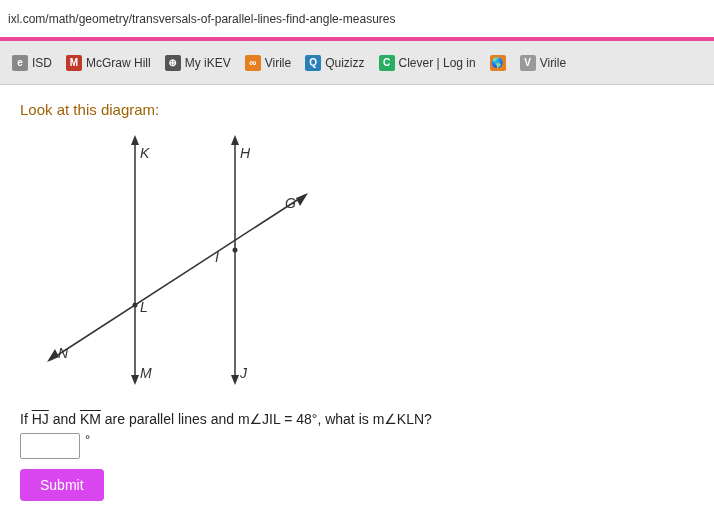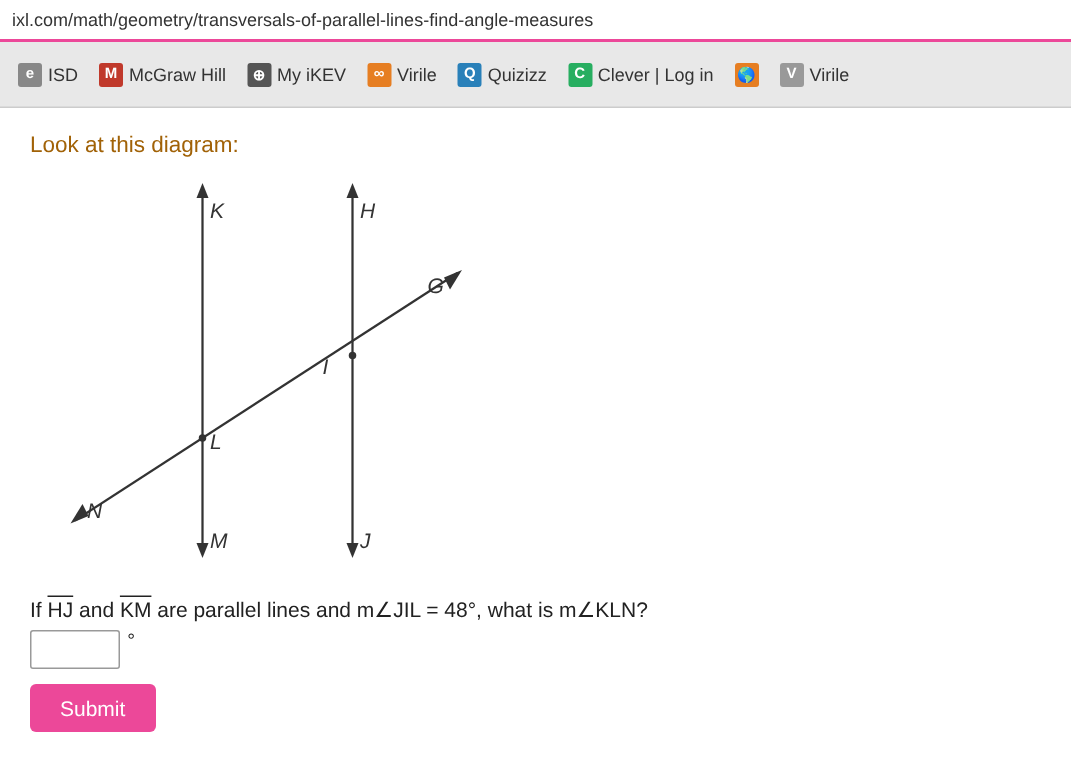--- a/index.html
+++ b/index.html
@@ -1,25 +1,25 @@
 <!DOCTYPE html>
 <html><head>
   <meta charset="utf-8">
   <style>
     * { box-sizing: border-box; margin: 0; padding: 0; }
     body { font-family: Arial, sans-serif; font-size: 14px; background: #f1f1f1; width: 714px; height: 518px; overflow: hidden; }
 
     
     .address-bar {
       background: #fff;
-      border-bottom: 2px solid #ec4899;
+      border-bottom: 4px solid #ec4899;
       padding: 4px 8px;
       font-size: 12px;
       color: #333;
-      height: 28px;
+      height: 41px;
       display: flex;
       align-items: center;
     }
 
     
     .tab-bar {
       display: flex;
       align-items: center;
       background: #e8e8e8;
       border-bottom: 1px solid #ccc;
@@ -109,21 +109,21 @@
     }
 
     .degree-symbol {
       font-size: 13px;
       vertical-align: super;
       margin-left: 1px;
     }
 
     .submit-btn {
       display: inline-block;
-      background: #ec4899;
+      background: #d946ef;
       color: #fff;
       border: none;
       border-radius: 4px;
       padding: 8px 20px;
       font-size: 14px;
       cursor: pointer;
       margin-top: 10px;
     }
 
     svg.diagram {

